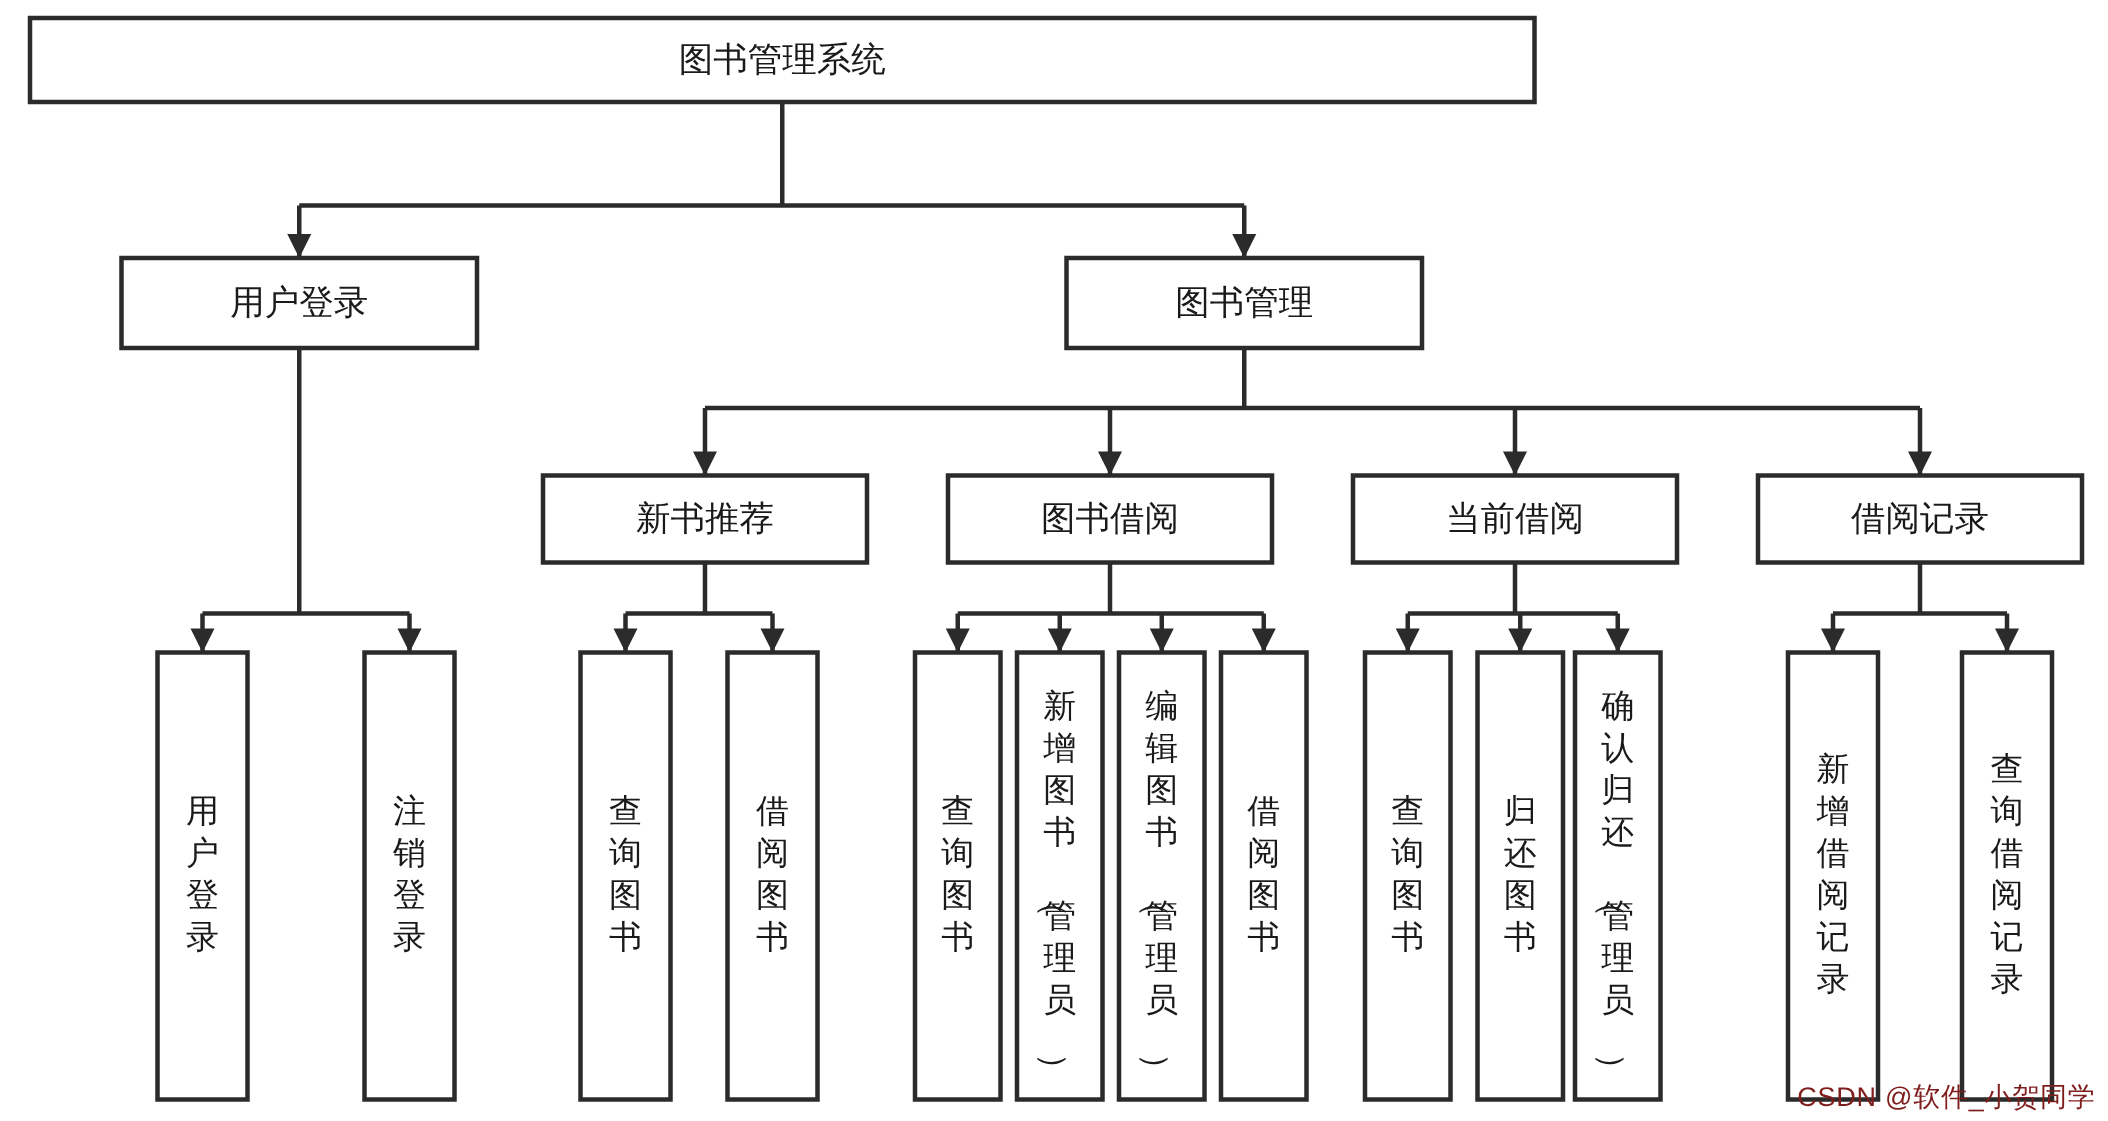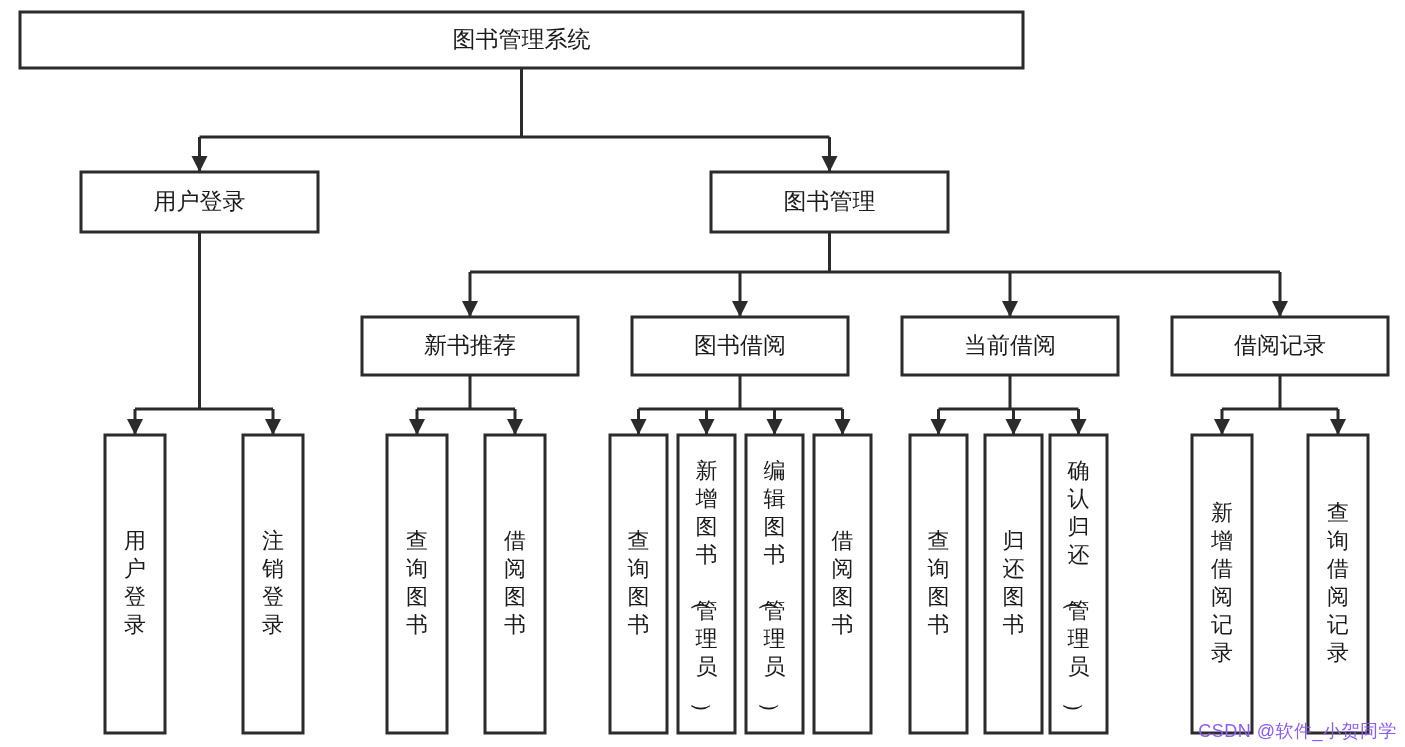--- a/index.html
+++ b/index.html
@@ -52,21 +52,21 @@
   }
   .label-v {
     font-size: 22px;
   }
   .watermark {
     position: absolute;
     right: 8px;
     bottom: 4px;
     font-family: "Liberation Sans", "DejaVu Sans", sans-serif;
     font-size: 18px;
-    color: #8b5cf6;
+    color: #7f1d1d;
     white-space: nowrap;
     letter-spacing: 0.5px;
     user-select: none;
   }
 </style>
 </head>
 <body>
 
 <div id="diagram-root">
   <svg class="diagram" viewBox="0 0 1405 747" xmlns="http://www.w3.org/2000/svg">

